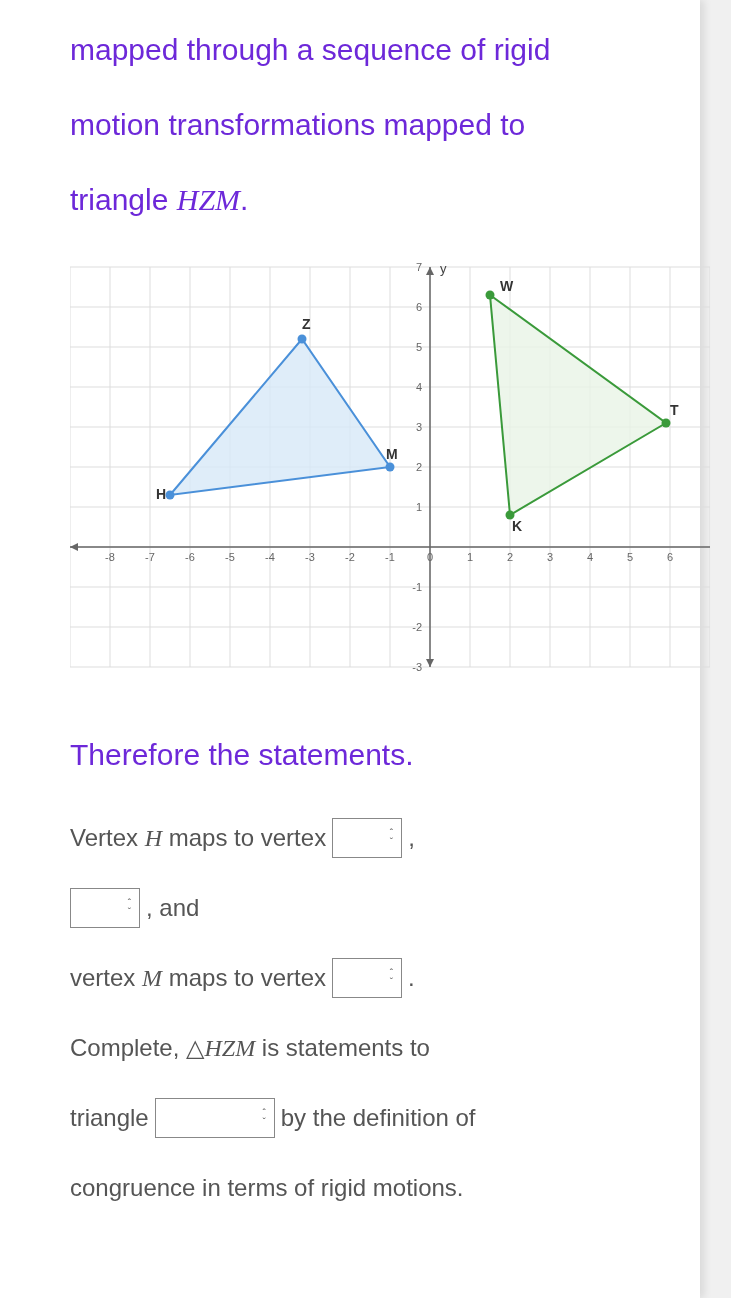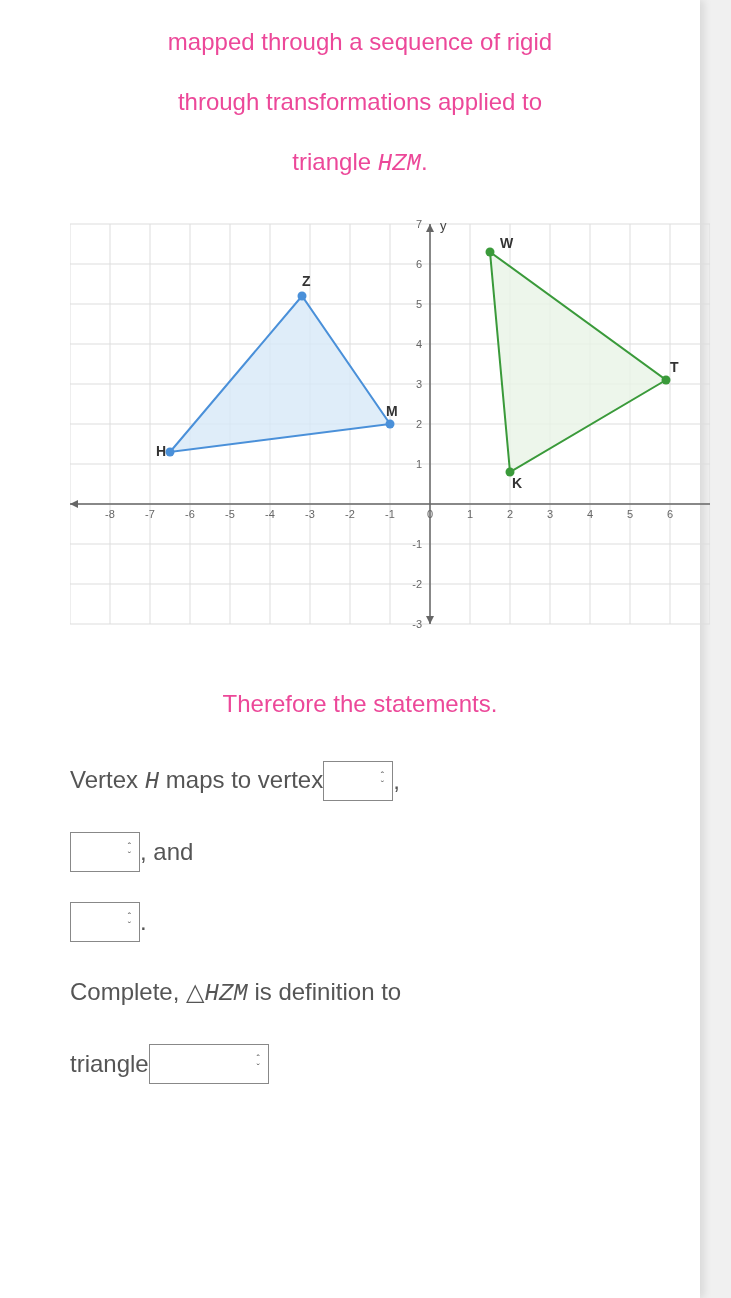--- a/index.html
+++ b/index.html
@@ -13,41 +13,41 @@
     background: #fff;
     width: 700px;
     min-height: 1298px;
     margin: 0;
     padding: 12px 50px 40px 70px;
     position: relative;
     box-shadow: 4px 0 8px rgba(0,0,0,0.1);
     color: #444;
   }
   .prose {
-    font-size: 24px;
+    font-size: 30px;
     line-height: 2.5;
-    color: #ec4899;
-    text-align: center;
+    color: #6d28d9;
   }
   .mathit {
-    font-family: Liberation Mono, monospace;
+    font-family: Liberation Serif, serif;
     font-style: italic;
   }
   .chart-wrap {
     margin: 20px 0 40px 0;
   }
   svg.chart {
     display:block;
   }
   .stmt-line {
     font-size: 24px;
     color: #555;
     display: flex;
     align-items: center;
     flex-wrap: wrap;
+    gap: 6px;
     margin: 22px 0;
     line-height: 2;
   }
   .selectbox {
     display: inline-flex;
     align-items: center;
     justify-content: flex-end;
     border: 1px solid #888;
     height: 40px;
     min-width: 70px;
@@ -64,21 +64,21 @@
     color: #555;
   }
 </style>
 </head>
 <body>
 
 <div class="page">
 
   <div class="prose">
     <div>mapped through a sequence of rigid</div>
-    <div>through transformations applied to</div>
+    <div>motion transformations mapped to</div>
     <div>
       <span>triangle </span><span class="mathit">HZM</span><span>.</span>
     </div>
   </div>
 
   <div class="chart-wrap">
     <svg class="chart" id="chart" width="640" height="420">
         <line x1="0" y1="410" x2="0" y2="10" stroke="#ddd" stroke-width="1"></line>
         <line x1="40" y1="410" x2="40" y2="10" stroke="#ddd" stroke-width="1"></line>
         <line x1="80" y1="410" x2="80" y2="10" stroke="#ddd" stroke-width="1"></line>
@@ -172,37 +172,42 @@
     <span class="selectbox">
       <span class="stepper">
           <span>ˆ</span>
           <span>ˇ</span>
         </span>
     </span>
     <span>, and</span>
   </div>
 
   <div class="stmt-line">
+    <span><span>vertex </span><span class="mathit">M</span><span> maps to vertex</span></span>
     <span class="selectbox">
       <span class="stepper">
           <span>ˆ</span>
           <span>ˇ</span>
         </span>
     </span>
     <span>.</span>
   </div>
 
   <div class="stmt-line">
-    <span><span>Complete, </span><span>△</span><span class="mathit">HZM</span><span> is definition to</span></span>
+    <span><span>Complete, </span><span>△</span><span class="mathit">HZM</span><span> is statements to</span></span>
   </div>
 
   <div class="stmt-line">
     <span>triangle</span>
     <span class="selectbox wider">
       <span class="stepper">
           <span>ˆ</span>
           <span>ˇ</span>
         </span>
     </span>
-  </div>
-
+    <span> by the definition of</span>
+  </div>
+
+  <div class="stmt-line">
+    <span>congruence in terms of rigid motions.</span>
+  </div>
 
 </div>
 
 </body></html>

